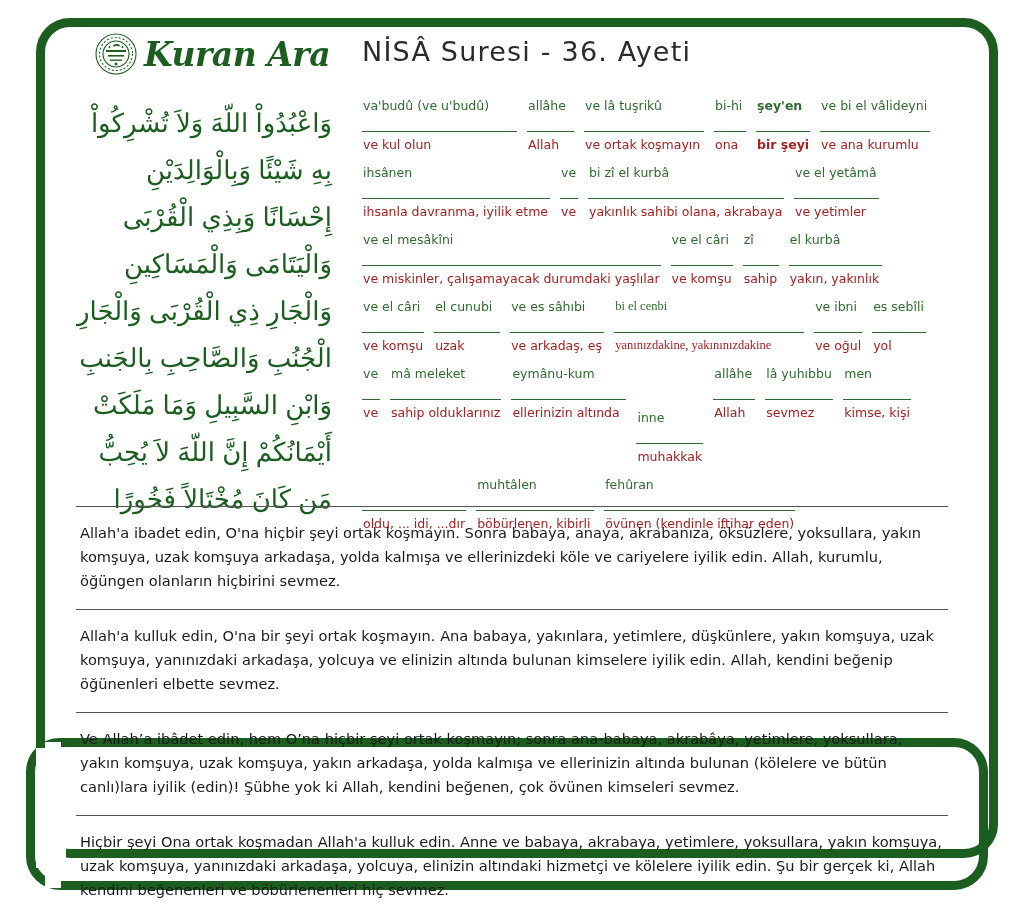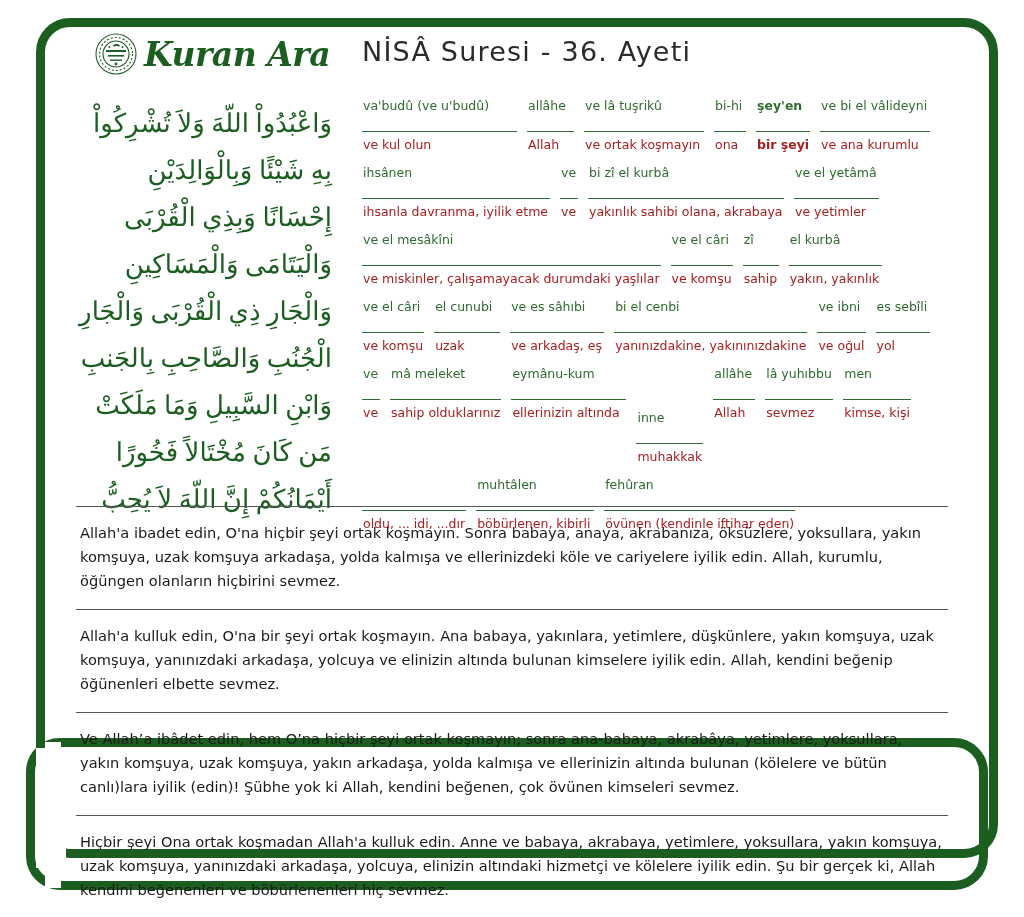--- a/index.html
+++ b/index.html
@@ -89,21 +89,21 @@
   }
 
   
   .arabic-block {
     position: absolute;
     left: 40px; top: 100px;
     width: 292px;
     text-align: right;
     direction: rtl;
     color: #1b5e20;
-    font-family: Liberation Serif, serif;
+    font-family: Liberation Sans, sans-serif;
     font-size: 26px;
     line-height: 47px;
     white-space: nowrap;
   }
   .arabic-line { display: block; }
 
   
   .wbw {
     position: absolute;
     left: 362px; top: 98px;
@@ -193,22 +193,22 @@
     </div>
 
     <div class="arabic-block">
         <span class="arabic-line">وَاعْبُدُواْ اللّهَ وَلاَ تُشْرِكُواْ</span>
         <span class="arabic-line">بِهِ شَيْئًا وَبِالْوَالِدَيْنِ</span>
         <span class="arabic-line">إِحْسَانًا وَبِذِي الْقُرْبَى</span>
         <span class="arabic-line">وَالْيَتَامَى وَالْمَسَاكِينِ</span>
         <span class="arabic-line">وَالْجَارِ ذِي الْقُرْبَى وَالْجَارِ</span>
         <span class="arabic-line">الْجُنُبِ وَالصَّاحِبِ بِالجَنبِ</span>
         <span class="arabic-line">وَابْنِ السَّبِيلِ وَمَا مَلَكَتْ</span>
+        <span class="arabic-line">أَيْمَانُكُمْ إِنَّ اللّهَ لاَ يُحِبُّ</span>
         <span class="arabic-line">مَن كَانَ مُخْتَالاً فَخُورًا</span>
-        <span class="arabic-line">أَيْمَانُكُمْ إِنَّ اللّهَ لاَ يُحِبُّ</span>
       </div>
 
     <div class="wbw">
         <div class="wbw-row">
           <div class="wbw-cell" style="min-width: 155px;">
             <div class="wbw-trans">va'budû (ve u'budû)</div>
             <div class="wbw-mean">ve kul olun</div>
           </div>
           <div class="wbw-cell" style="min-width: 47px;">
             <div class="wbw-trans">allâhe</div>
@@ -273,21 +273,21 @@
             <div class="wbw-mean">ve komşu</div>
           </div>
           <div class="wbw-cell" style="min-width: 66px;">
             <div class="wbw-trans">el cunubi</div>
             <div class="wbw-mean">uzak</div>
           </div>
           <div class="wbw-cell" style="min-width: 94px;">
             <div class="wbw-trans">ve es sâhıbi</div>
             <div class="wbw-mean">ve arkadaş, eş</div>
           </div>
-          <div class="wbw-cell" style="min-width: 190px;">
+          <div class="wbw-cell" style="min-width: 190px; font-family: Liberation Serif, serif;">
             <div class="wbw-trans">bi el cenbi</div>
             <div class="wbw-mean">yanınızdakine, yakınınızdakine</div>
           </div>
           <div class="wbw-cell" style="min-width: 48px;">
             <div class="wbw-trans">ve ibni</div>
             <div class="wbw-mean">ve oğul</div>
           </div>
           <div class="wbw-cell" style="min-width: 54px;">
             <div class="wbw-trans">es sebîli</div>
             <div class="wbw-mean">yol</div>

